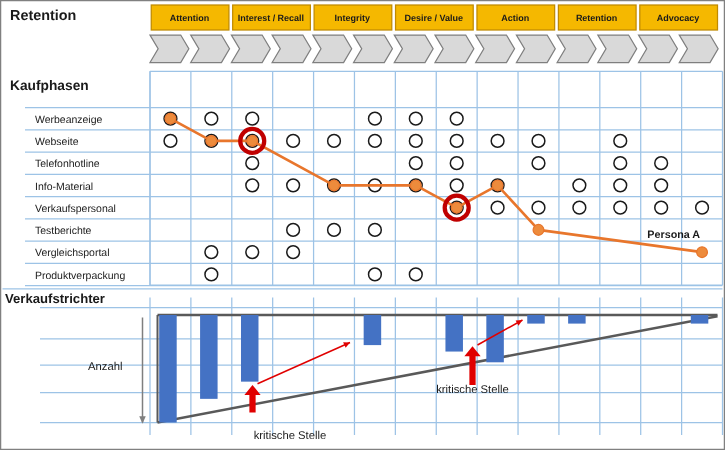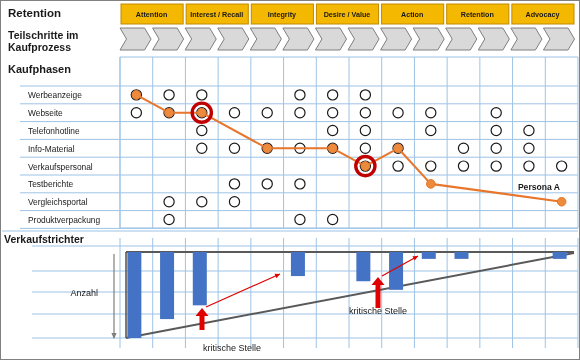--- a/index.html
+++ b/index.html
@@ -236,21 +236,17 @@
           <polygon points="418,256 414.8,260.5 412.5,256.3" fill="#E00000"></polygon>
         </g>
         <text x="232" y="351" text-anchor="middle" font-size="9" font-family="&quot;Liberation Sans&quot;,&quot;DejaVu Sans&quot;,sans-serif" fill="#1a1a1a">kritische Stelle</text>
         <text x="378" y="314" text-anchor="middle" font-size="9" font-family="&quot;Liberation Sans&quot;,&quot;DejaVu Sans&quot;,sans-serif" fill="#1a1a1a">kritische Stelle</text>
       </g>
       <line x1="2" y1="231" x2="578" y2="231" stroke="#9DC3E6" stroke-width="1"></line>
     </svg>
 
   <div class="lbl" style="position:absolute;left:8px;top:7px;font-size:11.5px;font-weight:bold;color:#1a1a1a;">Retention</div>
 
-  <div class="lbl" style="position:absolute;left:8px;top:29px;font-size:10.5px;font-weight:bold;color:#1a1a1a;line-height:12px;">
-    <div>Teilschritte im</div>
-    <div>Kaufprozess</div>
-  </div>
 
   <div class="lbl" style="position:absolute;left:8px;top:63px;font-size:11px;font-weight:bold;color:#1a1a1a;">Kaufphasen</div>
 
   <div class="lbl" style="position:absolute;left:4px;top:233px;font-size:10.5px;font-weight:bold;color:#1a1a1a;text-align:center;">Verkaufstrichter</div>
 </div>
 
 </body></html>

